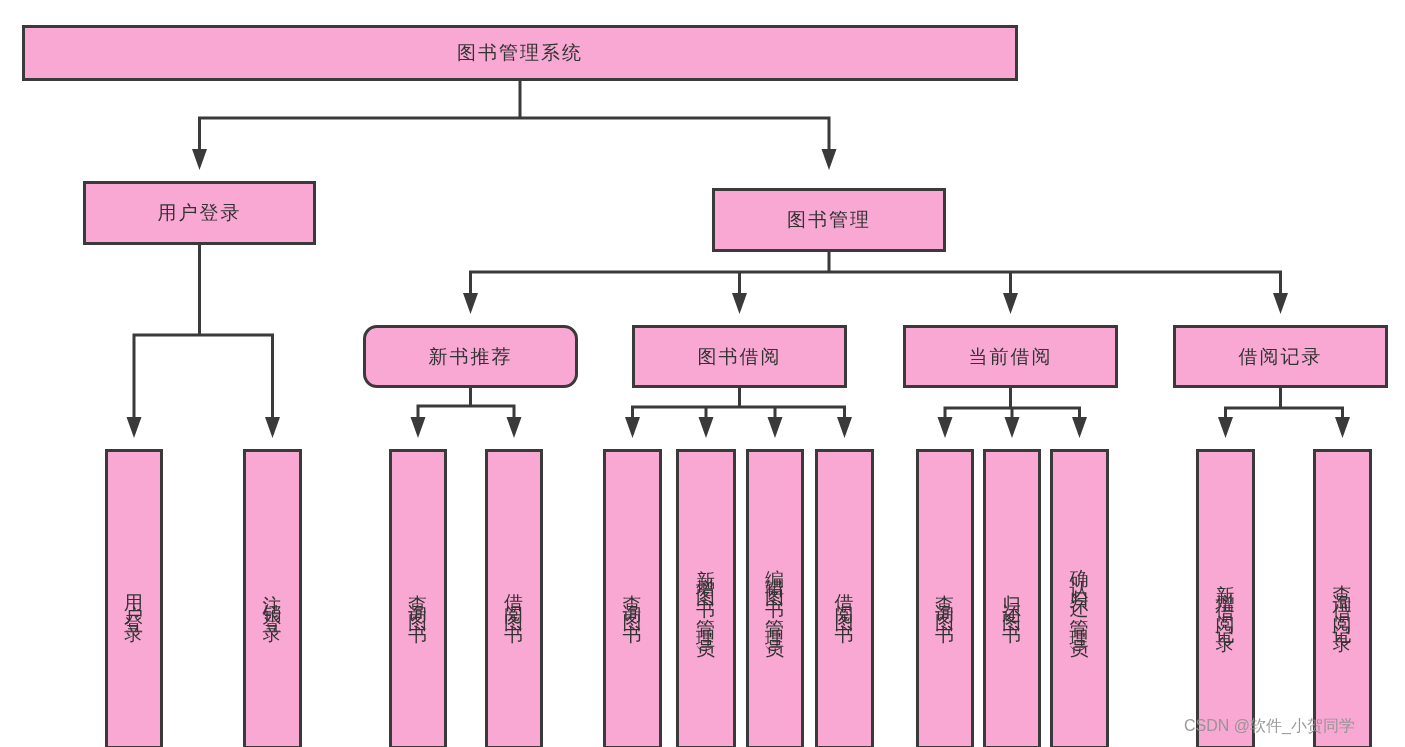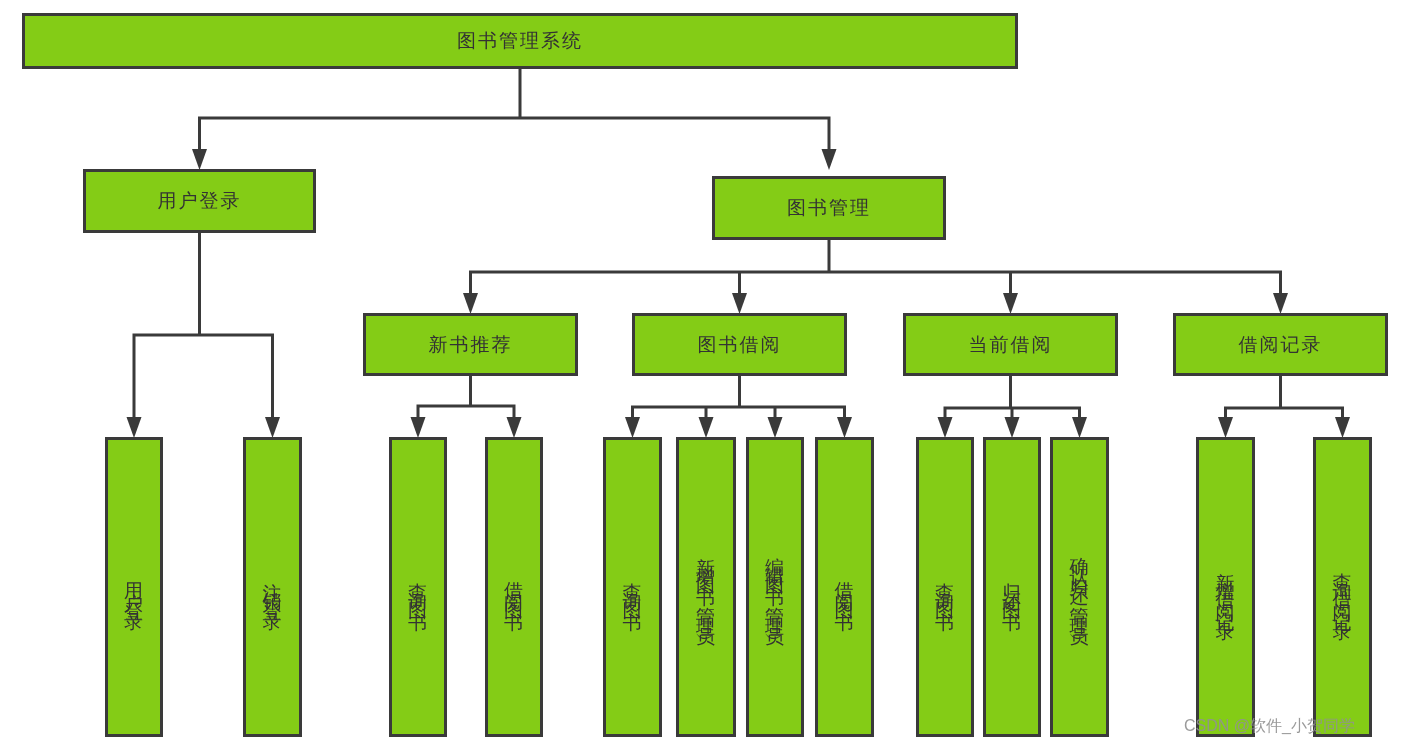--- a/index.html
+++ b/index.html
@@ -17,29 +17,30 @@
   }
   #edges {
     position: absolute;
     left: 0; top: 0;
     z-index: 0;
   }
   .node {
     position: absolute;
     box-sizing: border-box;
     border: 3px solid #3a3a3a;
-    background: #84cc16;
+    background: #f9a8d4;
     display: flex;
     align-items: center;
     justify-content: center;
     color: #333333;
     font-size: 19px;
     letter-spacing: 2px;
     z-index: 1;
     white-space: nowrap;
+    margin-top: 12px;
   }
   .node.vertical {
     writing-mode: vertical-rl;
     text-orientation: mixed;
     letter-spacing: 10px;
     font-size: 19px;
     white-space: normal;
     line-height: 1;
   }
   .node.vertical span {
@@ -92,21 +93,21 @@
   <div id="watermark">CSDN @软件_小贺同学</div>
 <div class="node" style="left: 22px; top: 13px; width: 996px; height: 56px;">
       <span>图书管理系统</span>
     </div>
     <div class="node" style="left: 83px; top: 169px; width: 233px; height: 64px;">
       <span>用户登录</span>
     </div>
     <div class="node" style="left: 712px; top: 176px; width: 234px; height: 64px;">
       <span>图书管理</span>
     </div>
-    <div class="node" style="left: 363px; top: 313px; width: 215px; height: 63px;">
+    <div class="node" style="left: 363px; top: 313px; width: 215px; height: 63px; border-radius: 14px;">
       <span>新书推荐</span>
     </div>
     <div class="node" style="left: 903px; top: 313px; width: 215px; height: 63px;">
       <span>当前借阅</span>
     </div>
     <div class="node" style="left: 632px; top: 313px; width: 215px; height: 63px;">
       <span>图书借阅</span>
     </div>
     <div class="node" style="left: 1173px; top: 313px; width: 215px; height: 63px; font-family: Liberation Serif, serif;">
       <span>借阅记录</span>

